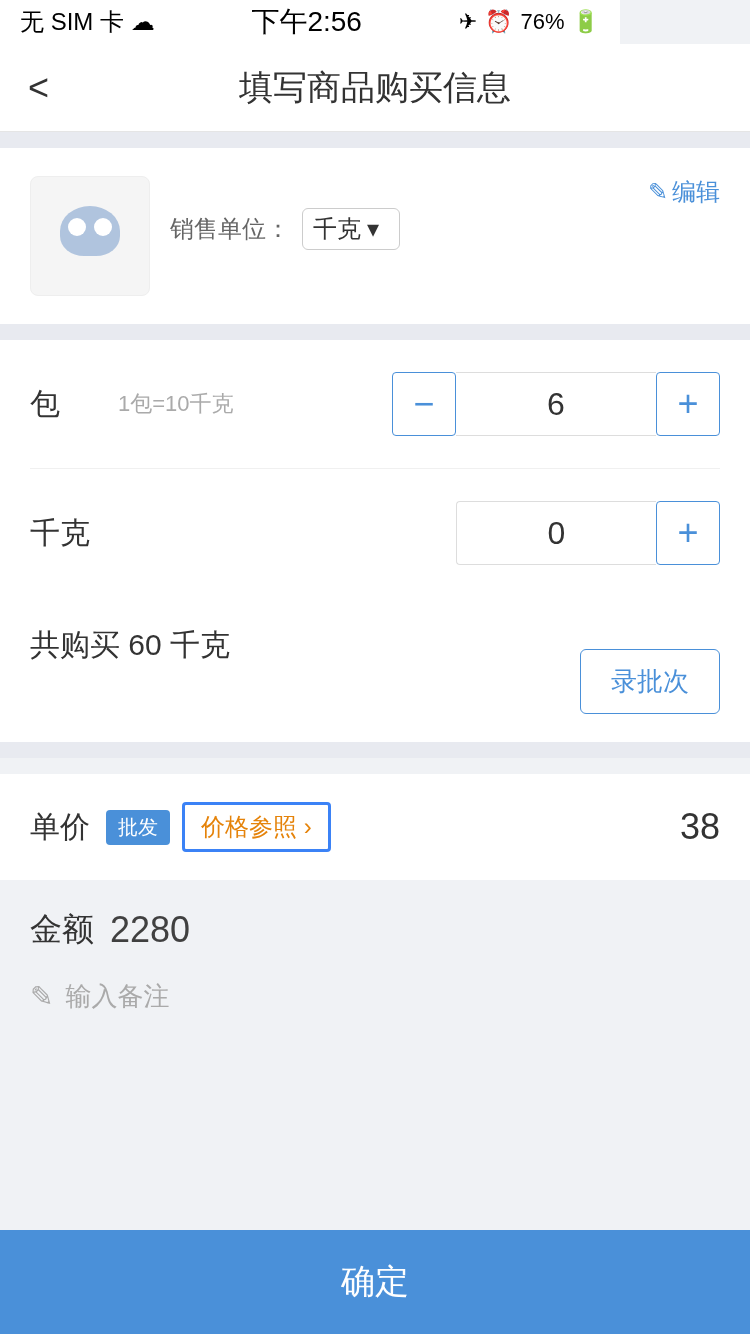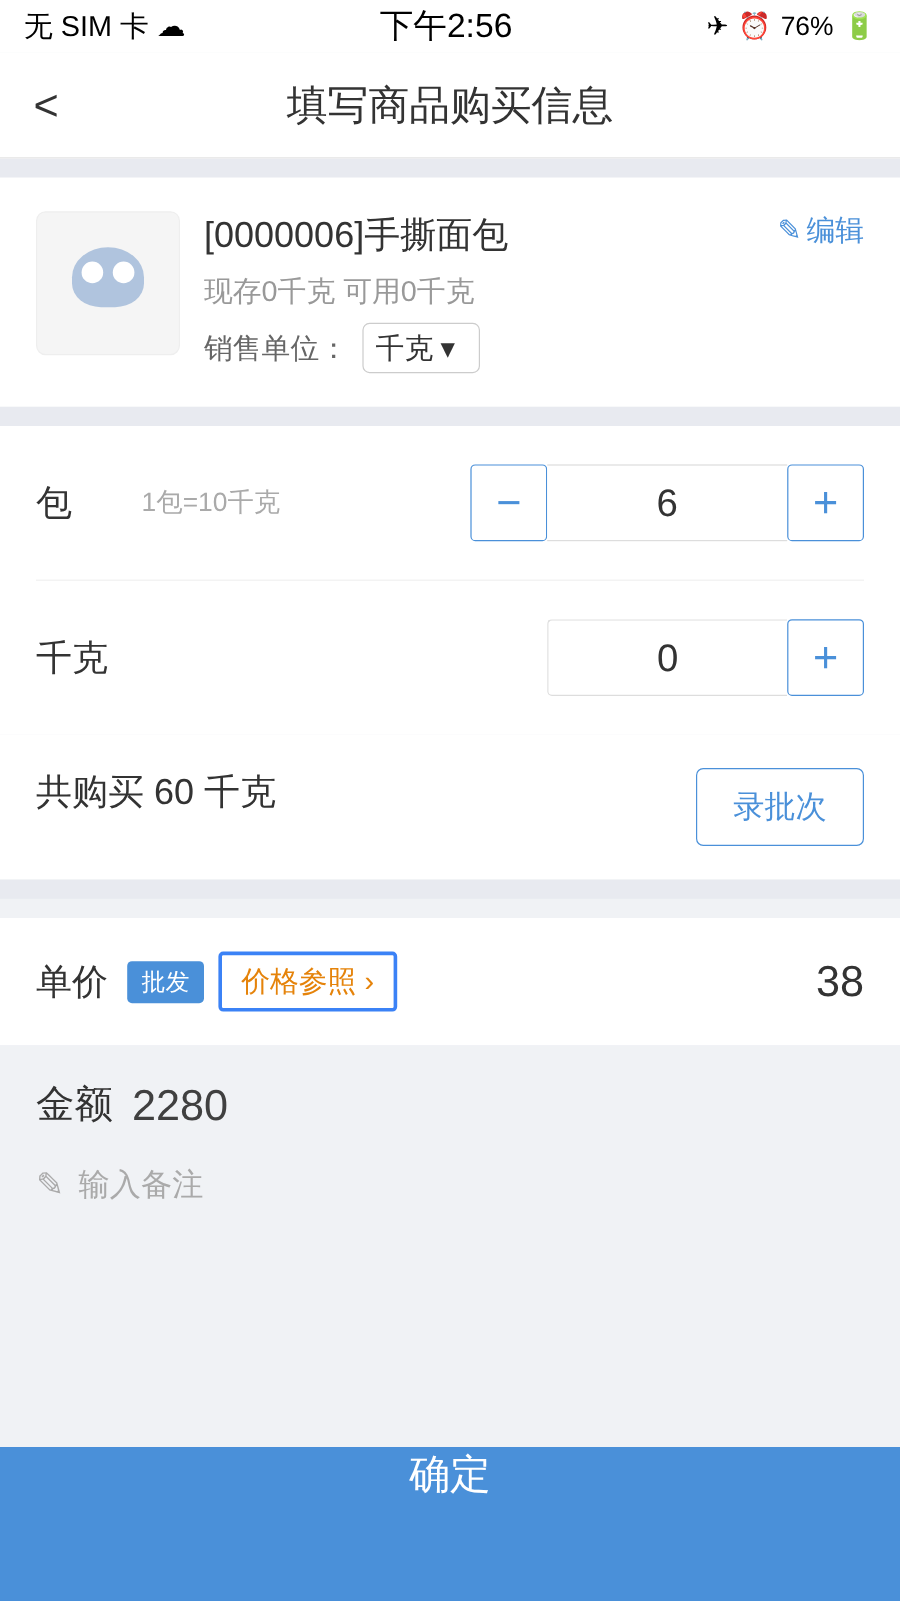--- a/index.html
+++ b/index.html
@@ -7,21 +7,21 @@
     body {
       width: 750px;
       min-height: 1334px;
       font-family: -apple-system, "PingFang SC", "Helvetica Neue", Arial, sans-serif;
       background: #f0f2f5;
       position: relative;
     }
 
     
     .status-bar {
-      width: 750px;
+      width: 620px;
       height: 44px;
       background: #fff;
       display: flex;
       align-items: center;
       justify-content: space-between;
       padding: 0 20px;
       font-size: 26px;
       color: #000;
     }
     .status-left { display: flex; align-items: center; gap: 8px; font-size: 24px; }
@@ -213,20 +213,21 @@
       color: #333;
     }
     .batch-btn {
       border: 1px solid #4a90d9;
       color: #4a90d9;
       padding: 14px 30px;
       border-radius: 6px;
       font-size: 26px;
       cursor: pointer;
       background: #fff;
+      margin-top: 24px;
     }
 
     
     .price-section {
       background: #fff;
       padding: 28px 30px;
       margin-top: 16px;
       display: flex;
       align-items: center;
     }
@@ -299,23 +300,24 @@
       background: #f0f2f5;
       height: 320px;
     }
 
     
     .confirm-bar {
       position: fixed;
       bottom: 0;
       left: 0;
       width: 750px;
-      height: 128px;
+      height: 104px;
       background: #4a90d9;
       display: flex;
+      align-items: center;
       justify-content: center;
       cursor: pointer;
     }
     .confirm-text {
       font-size: 34px;
       color: #fff;
       font-weight: 500;
     }
   </style>
 </head>
@@ -344,27 +346,25 @@
 <div class="divider"></div>
 
 <div class="product-card">
   <div class="product-thumb">
     <div class="product-thumb-inner">
       <div class="owl-icon"></div>
     </div>
   </div>
   <div class="product-info">
     <div style="display:flex; align-items:flex-start; justify-content:space-between;">
-      <div class="product-name">[0000006]手撕面包</div>
       <div class="edit-btn">
         <span>✎</span>
         <span>编辑</span>
       </div>
     </div>
-    <div class="product-stock">现存0千克  可用0千克</div>
     <div class="product-unit-row">
       <span>销售单位：</span>
       <div class="unit-select">
         <span>千克</span>
         <span>▾</span>
       </div>
     </div>
   </div>
 </div>
 

